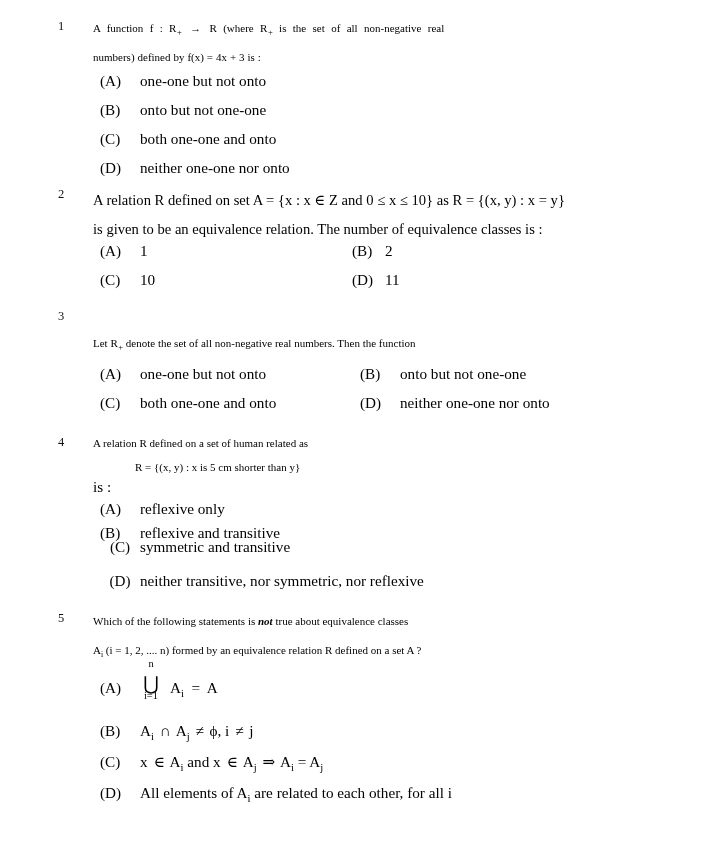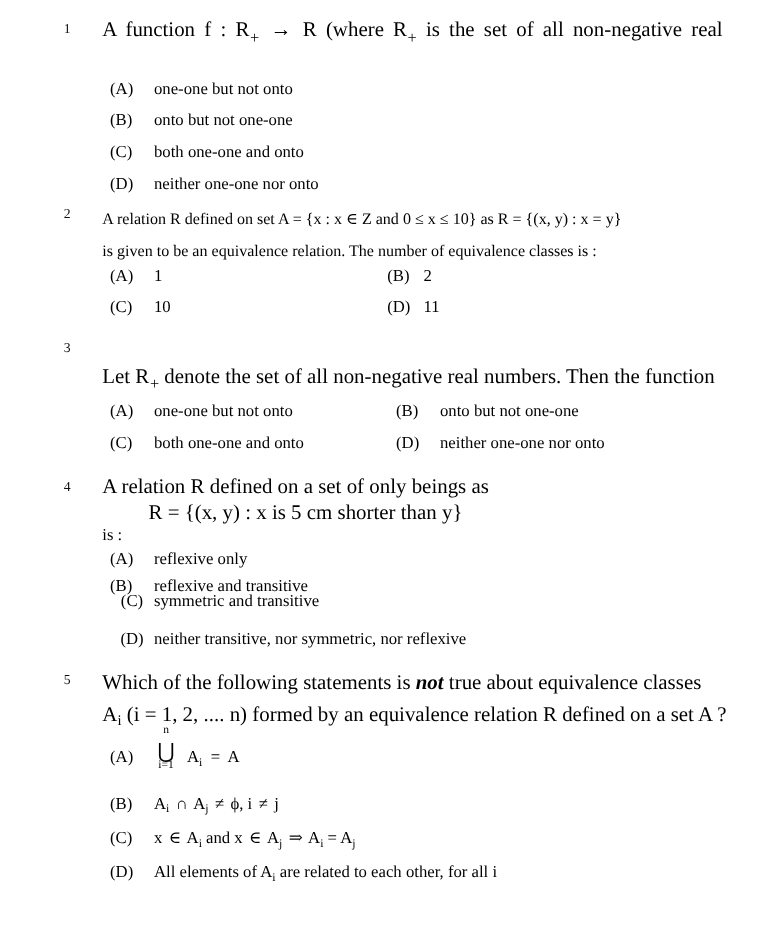--- a/index.html
+++ b/index.html
@@ -33,21 +33,21 @@
     left: 52px;
     width: 18px;
     text-align: center;
     font-size: 12.5px;
     line-height: 1;
     color: #111;
   }
   .stem {
     position: absolute;
     left: 93px;
-    font-size: 19px;
+    font-size: 11px;
     line-height: 28.5px;
   }
   .stem-line {
     display: block;
     white-space: nowrap;
   }
   
   .just-1 { word-spacing: 3.6px; }
   .just-2 { word-spacing: 0.2px; }
   .indent-rel { padding-left: 42px; }
@@ -127,20 +127,21 @@
 </style>
 </head>
 <body>
 
 <div class="page">
 
   <div class="q" style="top:14px;">
     <div class="qnum" style="top:6px;">1</div>
     <div class="stem" style="top:0px;">
       <span class="stem-line just-1">A function f : R<span class="plus-sub">+</span> <span class="op">→</span> R (where R<span class="plus-sub">+</span> is the set of all non-negative real</span>
+      <span class="stem-line just-2">numbers) defined by f(x) = 4x + 3 is :</span>
     </div>
   </div>
   <div class="opt opt-col1" style="top:73px;">
     <span class="lab">(A)</span><span>one-one but not onto</span>
   </div>
   <div class="opt opt-col1" style="top:102px;">
     <span class="lab">(B)</span><span>onto but not one-one</span>
   </div>
   <div class="opt opt-col1" style="top:131px;">
     <span class="lab">(C)</span><span>both one-one and onto</span>
@@ -184,21 +185,21 @@
   <div class="opt opt-col1" style="top:395px;">
     <span class="lab">(C)</span><span>both one-one and onto</span>
   </div>
   <div class="opt opt-col2-txt" style="top:395px;">
     <span class="lab">(D)</span><span>neither one-one nor onto</span>
   </div>
 
   <div class="q" style="top:431px;">
     <div class="qnum" style="top:5px;">4</div>
     <div class="stem" style="top:0px; line-height:24px;">
-      <span class="stem-line">A relation R defined on a set of only beings as</span>
+      <span class="stem-line">A relation R defined on a set of human related as</span>
       <span class="stem-line indent-rel">R = {(x, y) : x is 5 cm shorter than y}</span>
     </div>
   </div>
   <div class="opt" style="left:93px; top:479px;">
     <span>is :</span>
   </div>
   <div class="opt opt-col1" style="top:501px;">
     <span class="lab">(A)</span><span>reflexive only</span>
   </div>
   <div class="opt opt-col1" style="top:525px;">

